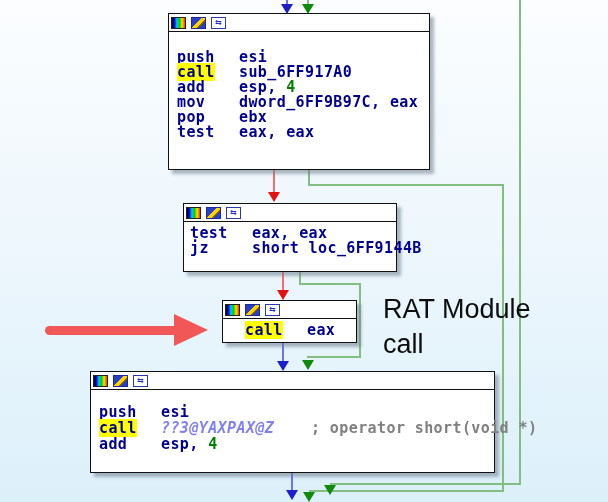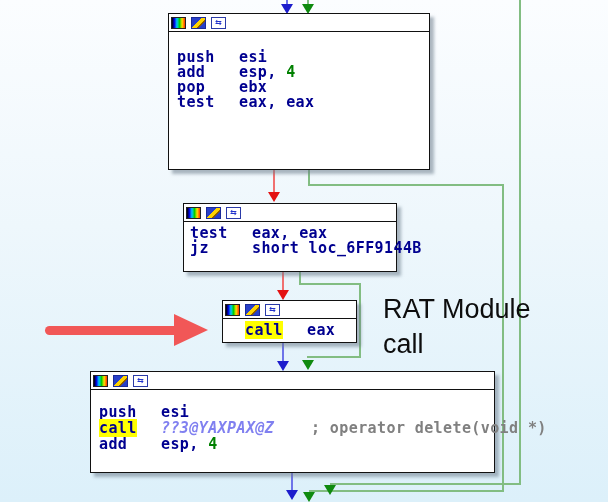--- a/index.html
+++ b/index.html
@@ -103,21 +103,23 @@
   </div>
 
   <div class="block" style="left:168px;top:13px;width:262px;height:157px">
     <div class="titlebar">
       <span class="icon palette"></span>
       <span class="icon pencil"></span>
       <span class="icon collapse">⇆</span>
     </div>
     <div class="body" style="padding:18px 0 0 8px">
       <div class="line"><span class="mn">push</span><span>esi</span></div>
+      <div class="line"><span class="mn"><span class="hl">call</span></span><span>sub_6FF917A0</span></div>
       <div class="line"><span class="mn">add</span><span>esp, </span><span class="num">4</span></div>
+      <div class="line"><span class="mn">mov</span><span>dword_6FF9B97C, eax</span></div>
       <div class="line"><span class="mn">pop</span><span>ebx</span></div>
       <div class="line"><span class="mn">test</span><span>eax, eax</span></div>
     </div>
   </div>
 
   <div class="block" style="left:183px;top:203px;width:214px;height:69px">
     <div class="titlebar">
       <span class="icon palette"></span>
       <span class="icon pencil"></span>
       <span class="icon collapse">⇆</span>
@@ -140,21 +142,21 @@
   </div>
 
   <div class="block b4" style="left:90px;top:371px;width:405px;height:102px">
     <div class="titlebar">
       <span class="icon palette"></span>
       <span class="icon pencil"></span>
       <span class="icon collapse">⇆</span>
     </div>
     <div class="body" style="padding:14px 0 0 8px">
       <div class="line"><span class="mn">push</span><span>esi</span></div>
-      <div class="line"><span class="mn"><span class="hl">call</span></span><span class="imp w150">??3@YAXPAX@Z</span><span class="cmtg">; operator delete(void *)</span></div>
+      <div class="line"><span class="mn"><span class="hl">call</span></span><span class="imp w150">??3@YAXPAX@Z</span><span class="cmtg">; operator short(void *)</span></div>
       <div class="line"><span class="mn">add</span><span>esp, </span><span class="num">4</span></div>
     </div>
   </div>
 
   <div id="big-arrow">
     <div class="shaft"></div>
     <div class="head"></div>
   </div>
   <div id="rat-note">RAT Module call</div>
 

